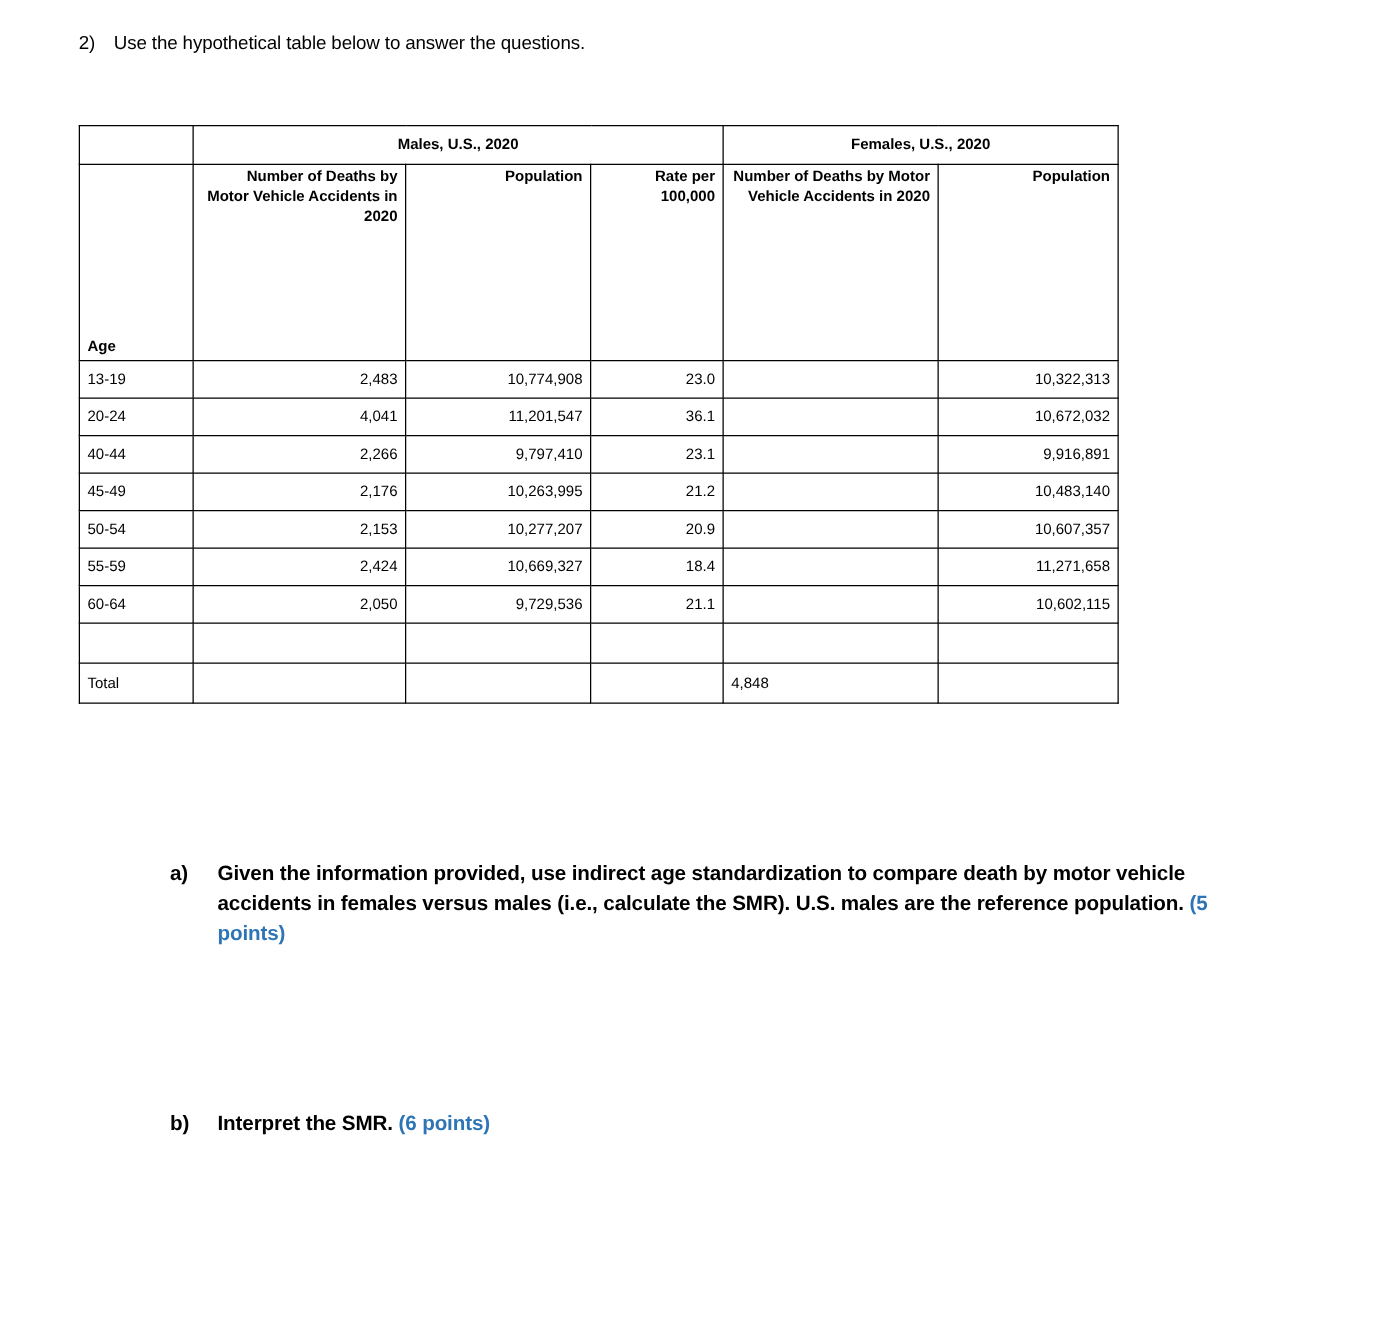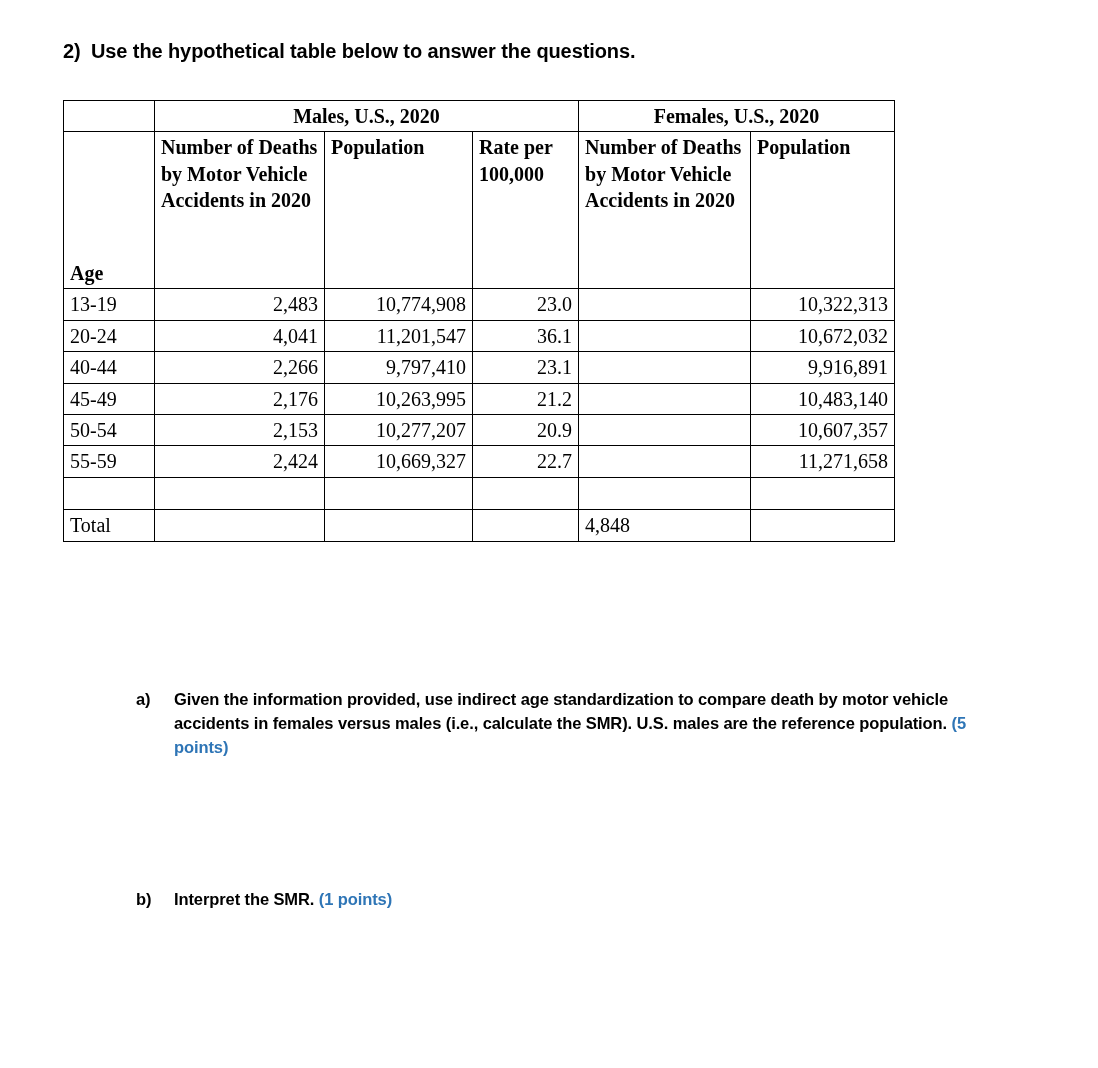--- a/index.html
+++ b/index.html
@@ -13,44 +13,43 @@
     font-family: "Liberation Sans", sans-serif;
     color: #000000;
     position: relative;
     overflow: hidden;
   }
 
   
   .q-heading {
     position: absolute;
     left: 63px;
-    top: 40px;
+    top: 26px;
     width: 960px;
-    font-size: 20px;
-    font-weight: bold;
+    font-size: 15px;
+    font-weight: normal;
     letter-spacing: -0.1px;
   }
   .q-heading .q-num {
     display: inline-block;
     width: 28px;
   }
 
   
   .table-wrap {
     position: absolute;
     left: 63px;
     top: 100px;
     width: 831px;
   }
   table.data {
     border-collapse: collapse;
     table-layout: fixed;
     width: 831px;
-    font-size: 20px;
-    font-family: Liberation Serif, serif;
+    font-size: 12px;
   }
   table.data td, table.data th {
     border: 1.6px solid #000000;
     padding: 2px 6px;
     vertical-align: top;
     font-weight: normal;
     line-height: 1.32;
   }
   
   .grp {
@@ -58,21 +57,21 @@
     font-weight: bold !important;
     height: 26px;
     vertical-align: middle !important;
   }
   .blank-corner {
     border-top-color: #000;
   }
   
   .sub {
     font-weight: bold !important;
-    text-align: left;
+    text-align: right;
     height: 152px;
     vertical-align: top;
   }
   .sub-age {
     font-weight: bold !important;
     vertical-align: bottom !important;
     text-align: left;
   }
   
   .r-age {
@@ -204,23 +203,31 @@
         <td class="r-num">2,153</td>
         <td class="r-num">10,277,207</td>
         <td class="r-num">20.9</td>
         <td class="r-empty"></td>
         <td class="r-num">10,607,357</td>
       </tr>
       <tr>
         <td class="r-age">55-59</td>
         <td class="r-num">2,424</td>
         <td class="r-num">10,669,327</td>
-        <td class="r-num">22.7</td>
+        <td class="r-num">18.4</td>
         <td class="r-empty"></td>
         <td class="r-num">11,271,658</td>
+      </tr>
+      <tr>
+        <td class="r-age">60-64</td>
+        <td class="r-num">2,050</td>
+        <td class="r-num">9,729,536</td>
+        <td class="r-num">21.1</td>
+        <td class="r-empty"></td>
+        <td class="r-num">10,602,115</td>
       </tr>
       <tr class="spacer-row">
         <td></td>
         <td></td>
         <td></td>
         <td></td>
         <td></td>
         <td></td>
       </tr>
       <tr class="total-row">
@@ -235,14 +242,14 @@
   </table>
 </div>
 
 <div class="subq subq-a">
   <span class="marker">a)</span>
   <span class="body"><span>Given the information provided, use indirect age standardization to compare death by motor vehicle accidents in females versus males (i.e., calculate the SMR). U.S. males are the reference population. </span><span class="points">(5 points)</span></span>
 </div>
 
 <div class="subq subq-b">
   <span class="marker">b)</span>
-  <span class="body"><span>Interpret the SMR. </span><span class="points">(1 points)</span></span>
+  <span class="body"><span>Interpret the SMR. </span><span class="points">(6 points)</span></span>
 </div>
 
 </body></html>

